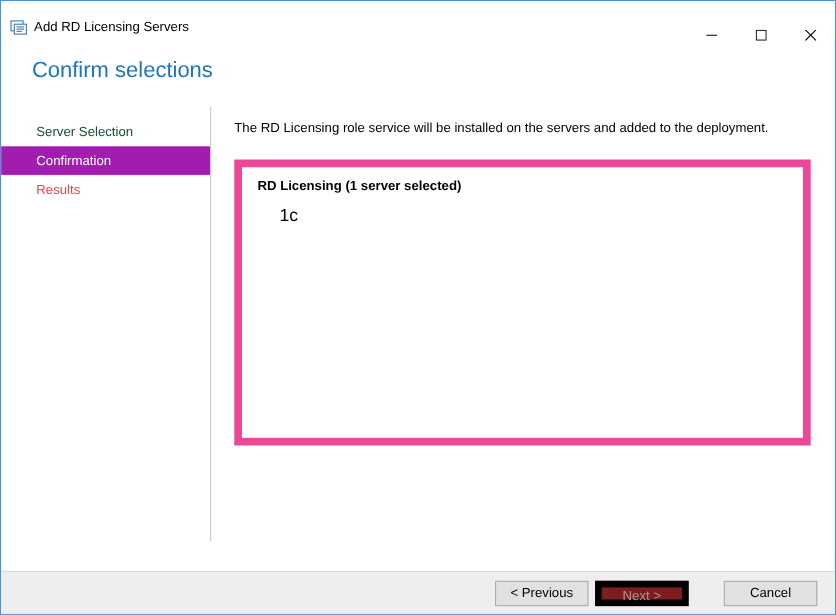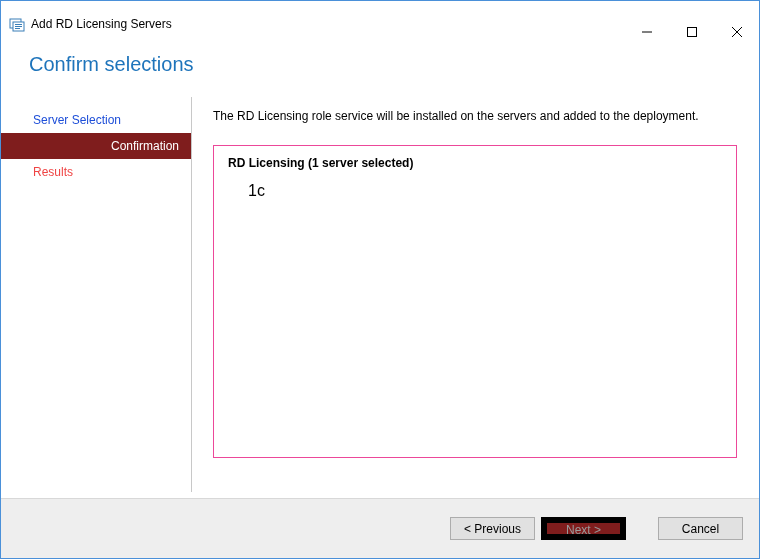--- a/index.html
+++ b/index.html
@@ -66,27 +66,26 @@
       right: 0;
       bottom: 60px;
     }
     .sidebar {
       width: 190px;
       padding-top: 10px;
     }
     .sidebar-item {
       padding: 6px 12px 6px 32px;
       font-size: 12px;
-      color: #1d4ed8;
+      color: #14532d;
       cursor: default;
     }
     .sidebar-item.active {
-      background: #7f1d1d;
+      background: #a21caf;
       color: #ffffff;
-      text-align: right;
     }
     .sidebar-item.disabled {
       color: #ef4444;
     }
     .divider {
       position: absolute;
       left: 190px;
       top: 0;
       width: 1px;
       height: 395px;
@@ -95,41 +94,41 @@
     .main-panel {
       flex: 1;
       padding: 12px 22px 0 22px;
     }
     .description {
       font-size: 12px;
       color: #000;
       margin-bottom: 22px;
     }
     .server-box {
-      border: 1px solid #ec4899;
-      height: 313px;
+      border: 7px solid #ec4899;
+      height: 260px;
       padding: 10px 14px;
     }
     .server-heading {
       font-size: 12px;
       font-weight: bold;
       color: #000;
       margin-bottom: 12px;
     }
     .server-entry {
       font-size: 16px;
       color: #000;
       padding-left: 20px;
     }
     .footer {
       position: absolute;
       bottom: 0;
       left: 0;
       right: 0;
-      height: 60px;
+      height: 39px;
       background: #eeeeee;
       border-top: 1px solid #d8d8d8;
       display: flex;
       align-items: center;
       justify-content: flex-end;
       padding-right: 16px;
       gap: 6px;
     }
     .footer-btn {
       width: 85px;

